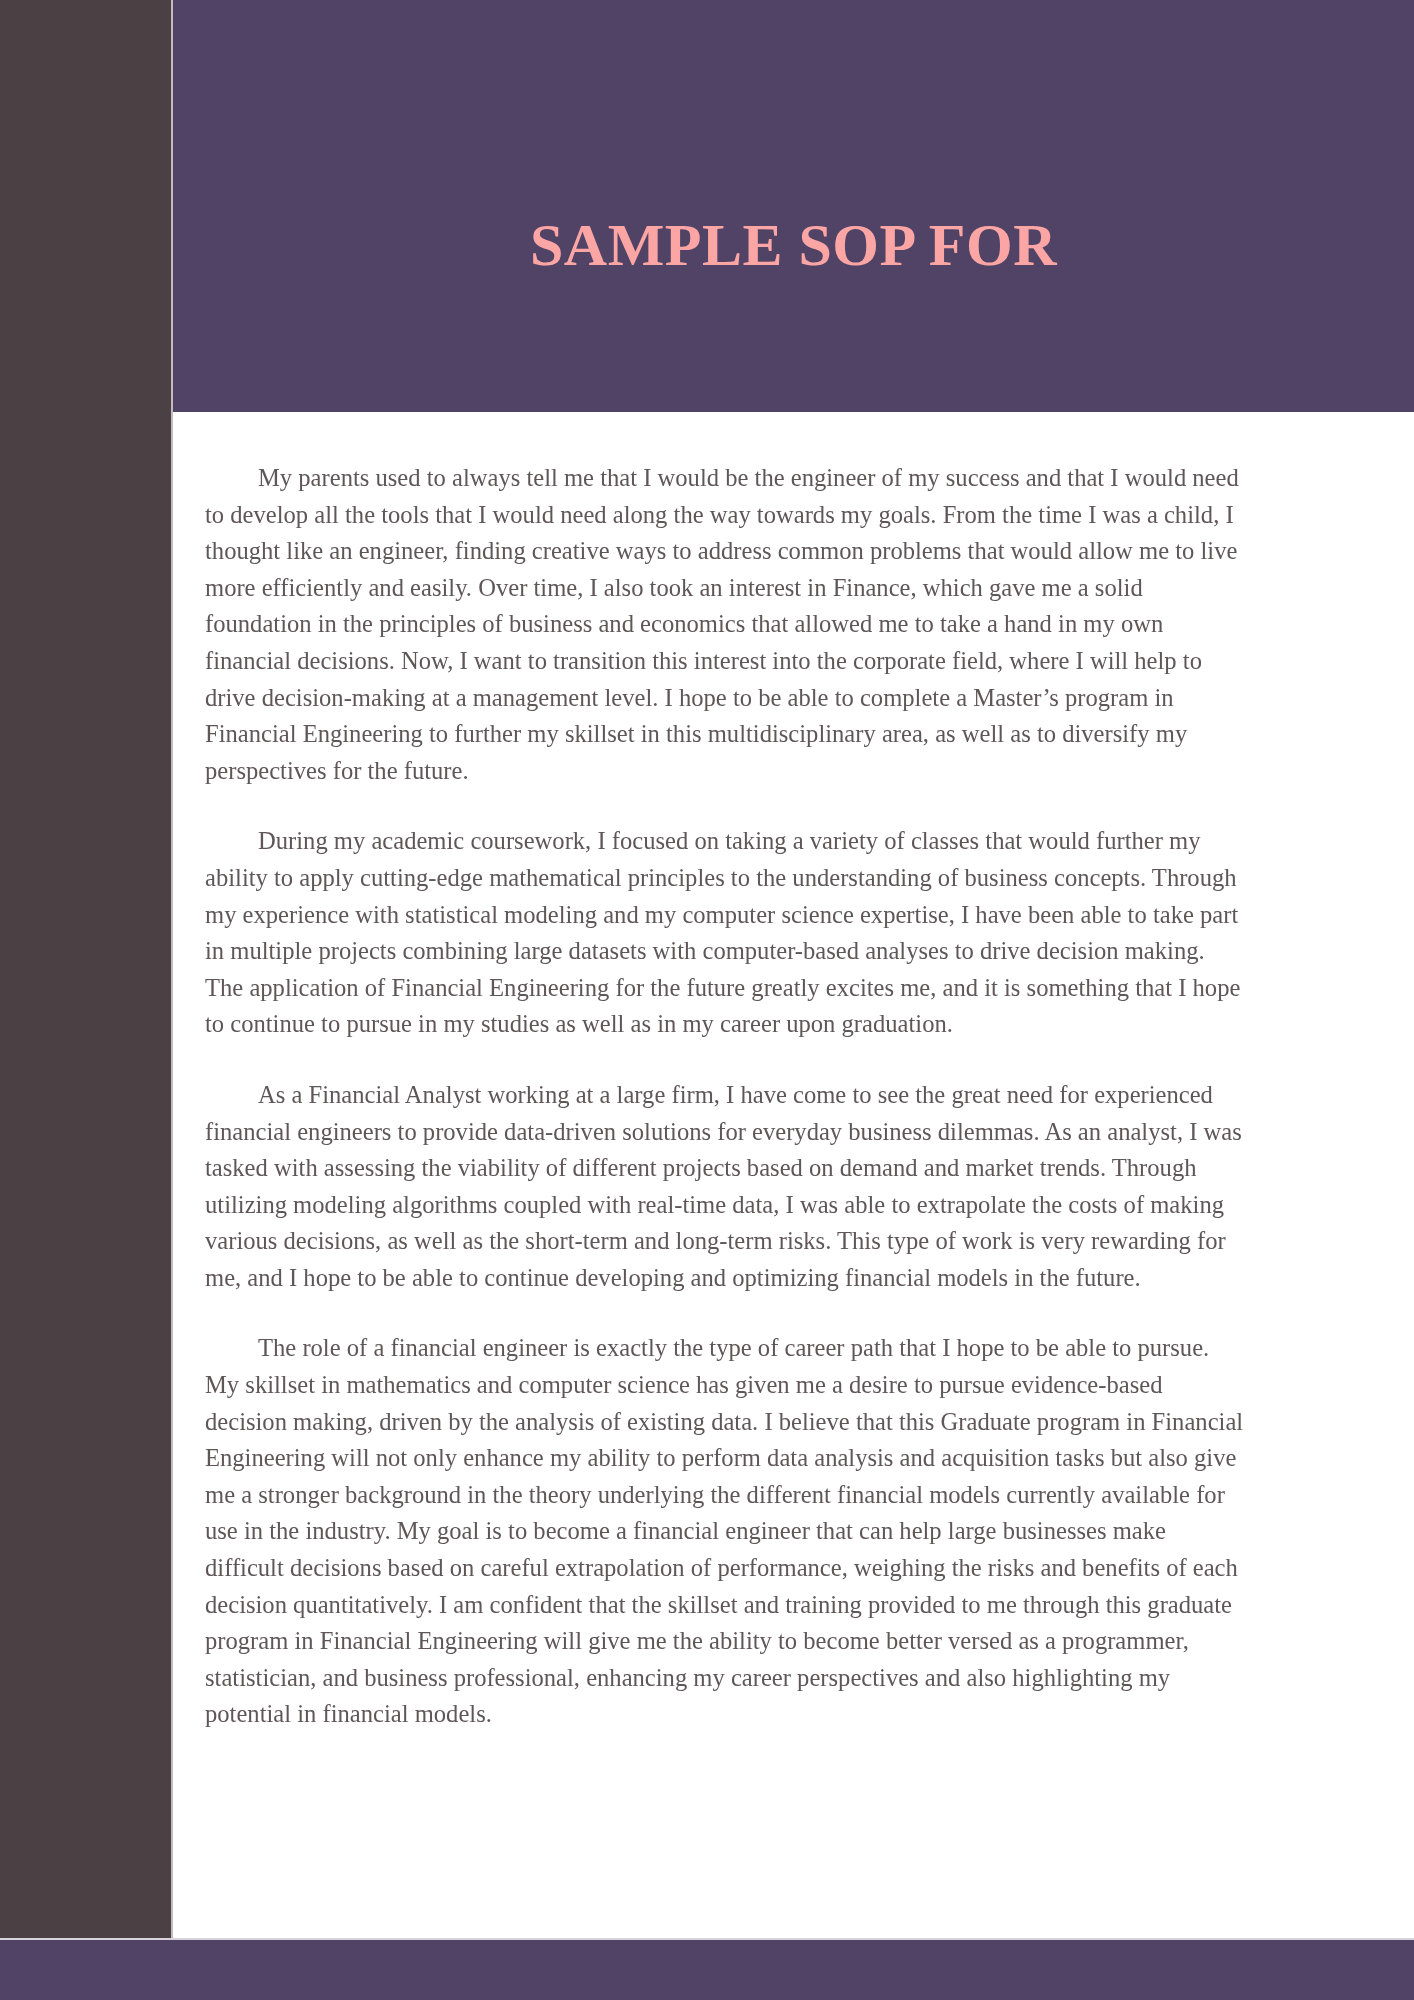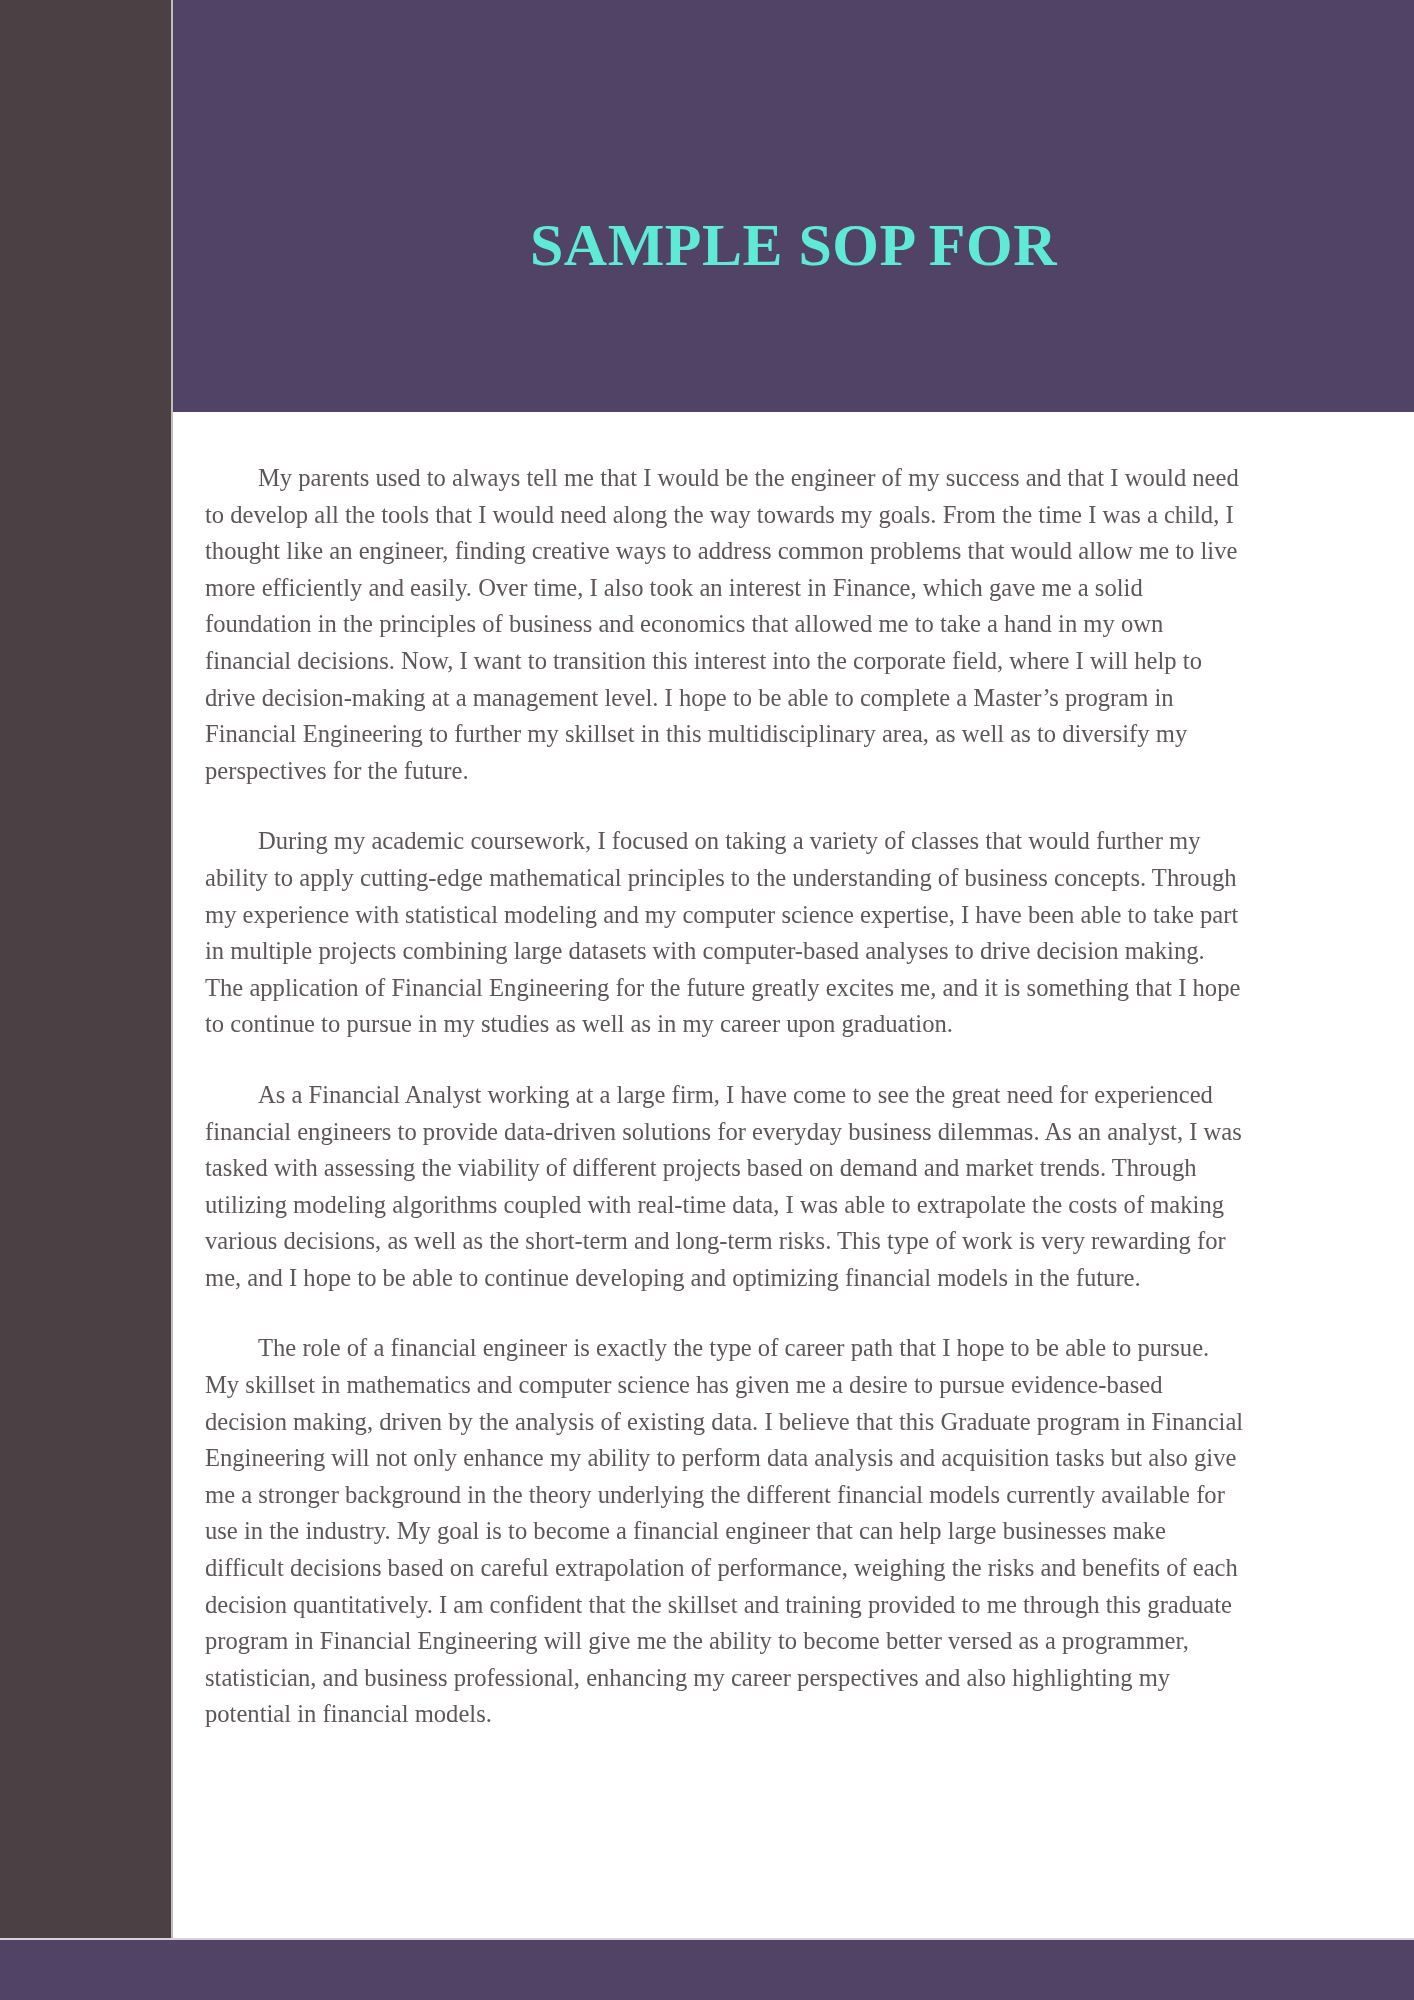--- a/index.html
+++ b/index.html
@@ -22,21 +22,21 @@
   .header {
     position:absolute; left:173px; top:0; right:0;
     height:412px;
     background:var(--header,#514365);
     z-index:2;
   }
   .doc-title {
     margin:0;
     padding-top:206px;
     text-align:center;
-    color:#5eead4;
+    color:#fca5a5;
     font-weight:bold;
     font-size:60px;
     line-height:78px;
     letter-spacing:0.5px;
     font-family:"Liberation Serif","DejaVu Serif",serif;
   }
   .doc-title .title-line { display:block; }
   .content {
     position:absolute; left:173px; top:412px;
     width:1241px; height:1526px;

